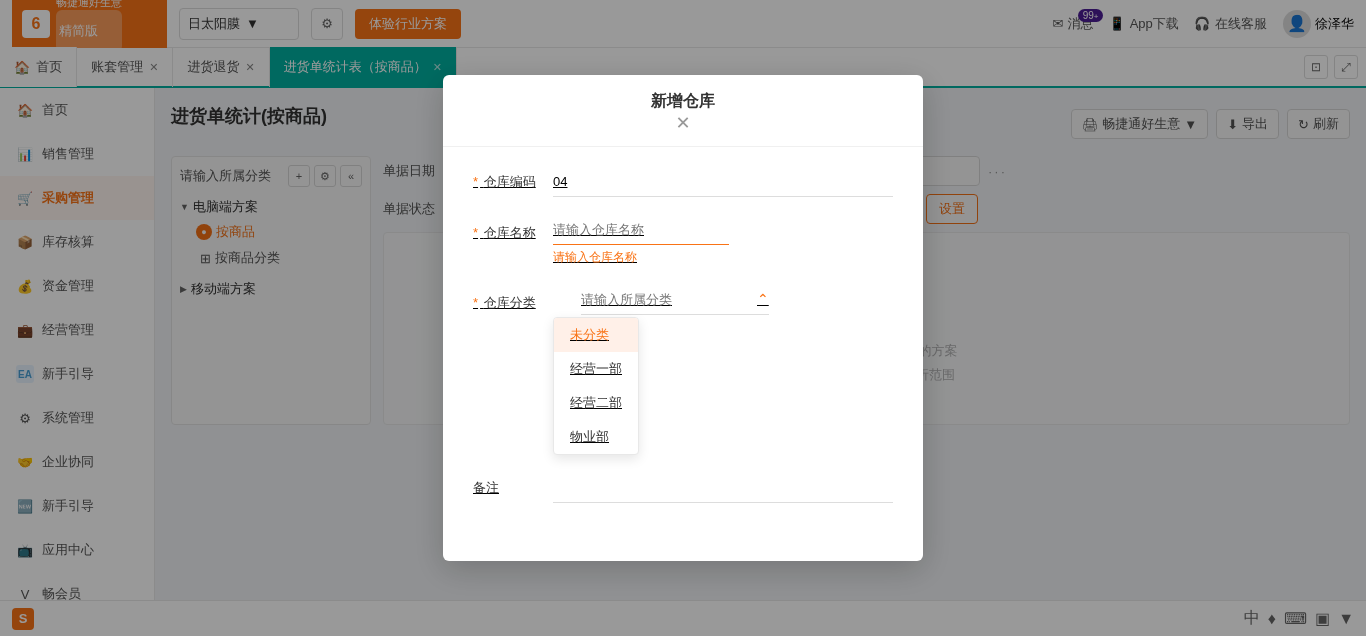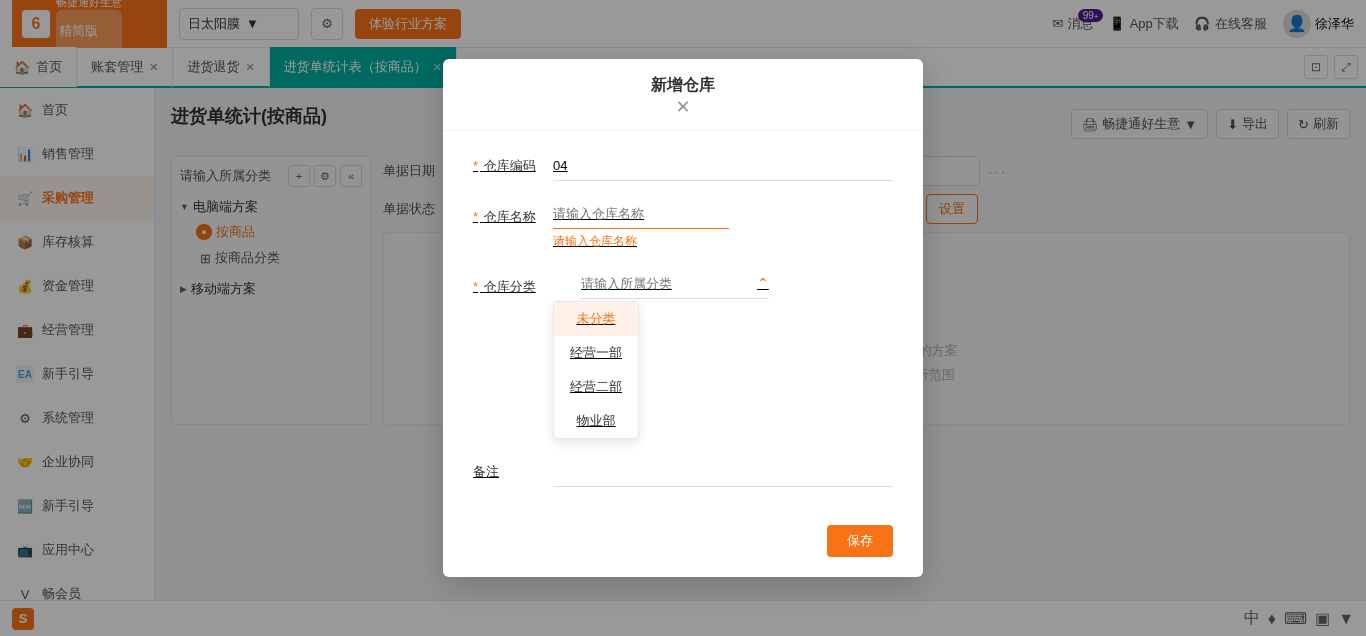--- a/index.html
+++ b/index.html
@@ -119,21 +119,21 @@
     .error-msg { color:#f97316; font-size:12px; margin-top:4px; }
 
     
     .category-input-row { display:flex; align-items:center; border-bottom:1px solid #ddd; flex:1; }
     .category-input { border:none; outline:none; font-size:13px; flex:1; padding:4px 0; height:30px; }
     .category-toggle { color:#f97316; cursor:pointer; font-size:14px; }
 
     .dropdown-list {
       background:#fff; border:1px solid #e8e8e8; border-radius:4px;
       box-shadow: 0 4px 12px rgba(0,0,0,0.1);
-      margin-top: 2px; overflow:hidden;text-align:center;
+      margin-top: 2px; overflow:hidden;
     }
     .dropdown-item {
       padding: 8px 16px; cursor:pointer; font-size:13px; color:#333;
     }
     .dropdown-item.selected { background:#fff0e8; color:#f97316; }
 
     .modal-footer { display:flex; justify-content:flex-end; padding: 0 30px; gap:10px; }
     .btn-save { background:#f97316; color:#fff; border:none; border-radius:4px; padding:7px 20px; cursor:pointer; font-size:13px; }
 
     
@@ -428,23 +428,20 @@
 
       <div class="form-row">
         <div class="form-label">
           <span>备注</span>
         </div>
         <input class="form-control" type="text" value="" style="">
       </div>
 
     </div>
 
-    <div class="modal-footer">
-      <button class="btn-save">保存</button>
-    </div>
   </div>
 </div>
 
 <div class="bottom-bar">
   <div class="bottom-left">
     <div class="s-logo">S</div>
   </div>
   <div class="bottom-right">
     <span class="bottom-icon">中</span>
     <span class="bottom-icon">♦</span>

